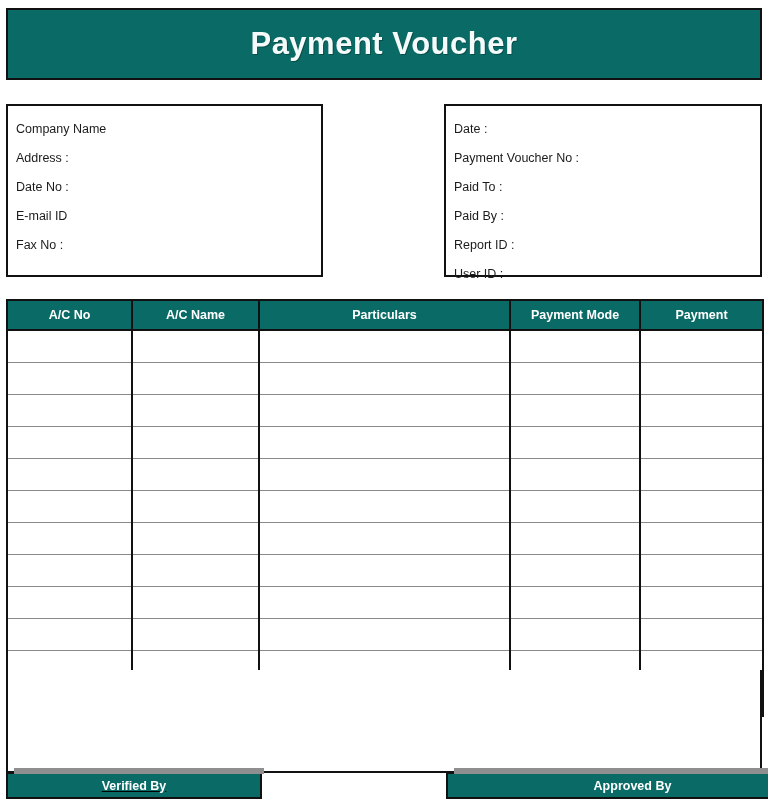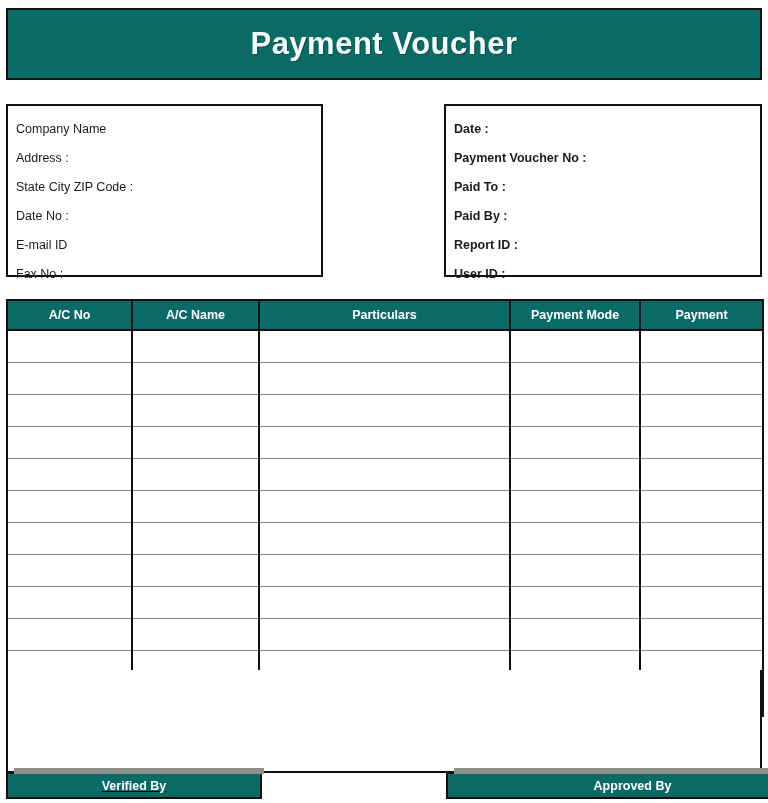--- a/index.html
+++ b/index.html
@@ -58,21 +58,20 @@
     left: 6px;
     top: 104px;
     width: 317px;
     height: 173px;
   }
   .info-box.right {
     left: 444px;
     top: 104px;
     width: 318px;
     height: 173px;
-    font-weight: bold;
   }
   .info-line {
     font-size: 12.5px;
     color: #1b1b1b;
     line-height: 29px;
     height: 29px;
     white-space: nowrap;
     font-family: "Liberation Sans", sans-serif;
   }
 
@@ -177,21 +176,20 @@
 
 <div class="page">
 
   <div class="title-banner">
     <div class="title-text">Payment Voucher</div>
   </div>
 
   <div class="info-box left">
     <div class="info-line">Company Name</div>
     <div class="info-line">Address :</div>
-    <div class="info-line">State City ZIP Code :</div>
     <div class="info-line">Date No :</div>
     <div class="info-line">E-mail ID</div>
     <div class="info-line">Fax No :</div>
   </div>
 
   <div class="info-box right">
     <div class="info-line">Date :</div>
     <div class="info-line">Payment Voucher No :</div>
     <div class="info-line">Paid To :</div>
     <div class="info-line">Paid By :</div>

